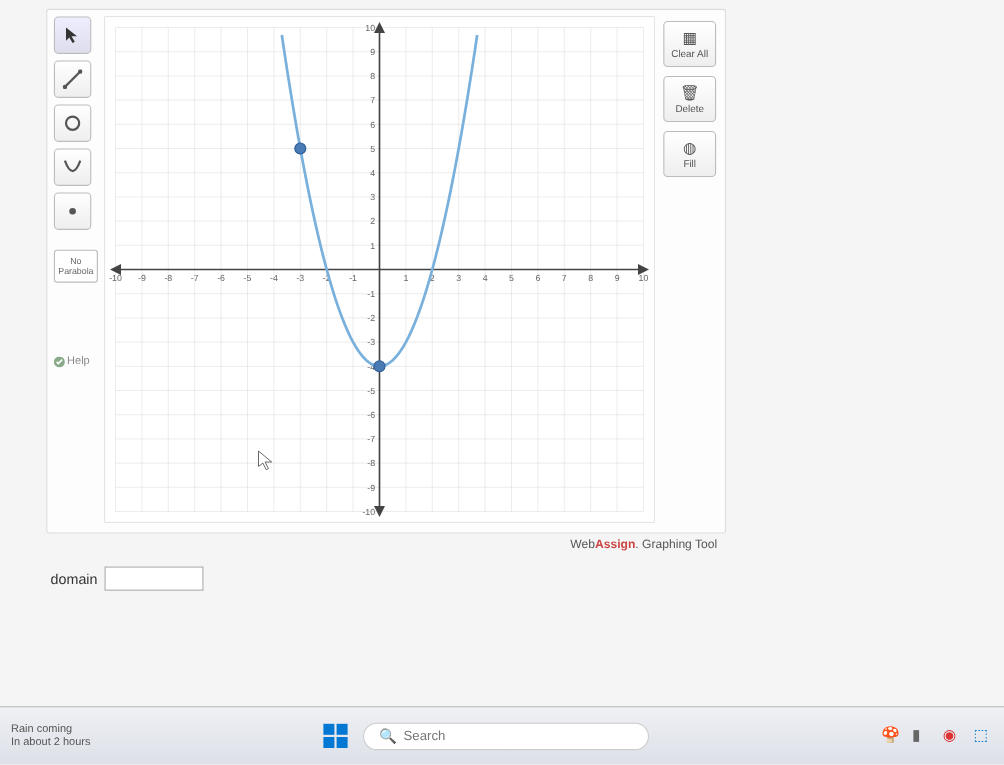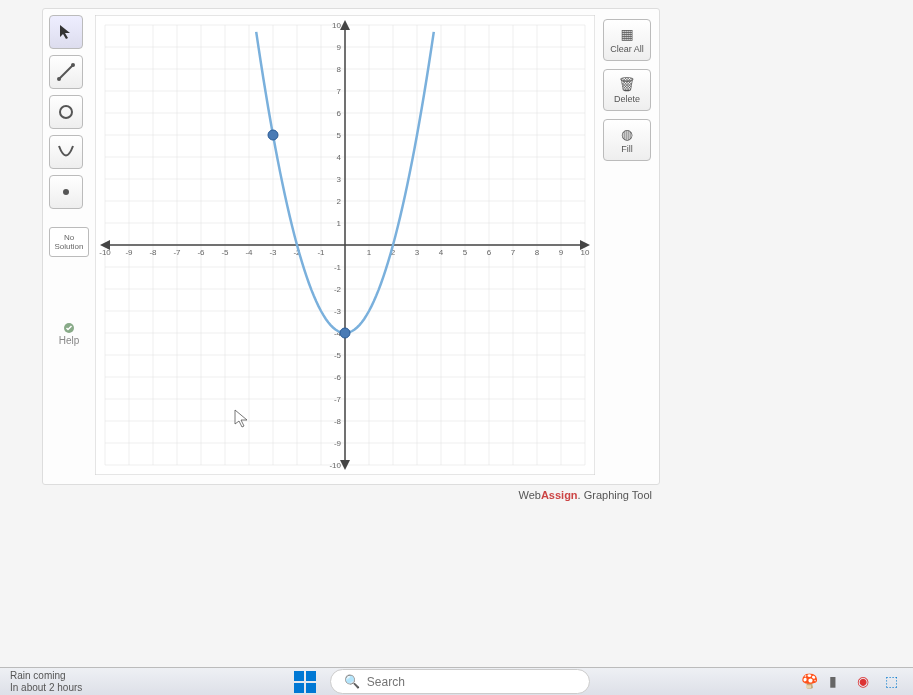--- a/index.html
+++ b/index.html
@@ -7,34 +7,34 @@
     .content { padding: 8px 12px; }
     .qtext { font-size: 14px; margin-bottom: 4px; }
     .formula { font-size: 14px; margin: 6px 0 6px 26px; font-style: italic; }
     .part-a { font-size: 14px; margin: 6px 0 8px 20px; }
     .graph-area { display: flex; gap: 8px; margin-left: 30px; }
     .graph-panel { background: #fdfdfd; border: 1px solid #ddd; padding: 6px; display: flex; gap: 6px; border-radius: 3px; }
     .tool-col { display: flex; flex-direction: column; gap: 6px; }
     .tool-btn { width: 34px; height: 34px; border: 1px solid #bbb; border-radius: 4px; background: linear-gradient(#fff,#eee); display: flex; align-items: center; justify-content: center; cursor: pointer; font-size: 16px; }
     .tool-btn.selected { background: linear-gradient(#eef,#dde); }
     .no-sol { width: 40px; height: 30px; border: 1px solid #bbb; border-radius: 3px; background: #fff; font-size: 8px; display:flex;align-items:center;justify-content:center;text-align:center;color:#666; margin-top: 12px; }
-    .help-link { font-size: 10px; color: #888; margin-top: 60px; display:flex;align-items:center;gap:2px;flex-direction:column; }
+    .help-link { font-size: 10px; color: #888; margin-top: 60px; display:flex;align-items:center;gap:2px; }
     .graph-box { position: relative; }
     .action-col { display: flex; flex-direction: column; gap: 8px; padding: 4px 2px; }
     .action-btn { width: 48px; height: 42px; border: 1px solid #bbb; border-radius: 4px; background: linear-gradient(#fff,#eee); display:flex; flex-direction:column; align-items:center; justify-content:center; font-size: 9px; cursor:pointer; color:#555; gap:2px;}
     .action-icon { font-size: 14px; }
     .layers-panel { width: 170px; }
     .layers-header { font-size: 15px; font-weight: bold; padding: 8px 4px; }
     .layer-item { padding: 6px 8px; font-size: 13px; display:flex; align-items:center; gap:4px; cursor:pointer; }
     .tool-credit { font-size: 11px; text-align: right; margin: 4px 8px 14px 0; color:#555; }
     .tool-credit b { color: #c44; font-weight: bold; }
     .part-b { font-size: 13px; margin: 10px 0 8px 20px; }
     .domain-row { margin-left: 34px; font-size: 13px; display:flex; align-items:center; gap:6px; }
     .input-box { width: 90px; height: 22px; border: 1px solid #aaa; background:#fff; }
-    .taskbar { position: absolute; bottom: 0; left: 0; right: 0; height: 28px; background: linear-gradient(#eef0f4,#dde0e8); border-top: 1px solid #bbb; display:flex; align-items:center; padding: 0 10px; gap: 14px; }
+    .taskbar { position: absolute; bottom: 0; left: 0; right: 0; height: 53px; background: linear-gradient(#eef0f4,#dde0e8); border-top: 1px solid #bbb; display:flex; align-items:center; padding: 0 10px; gap: 14px; }
     .weather { font-size: 10px; line-height: 1.2; color:#555; }
     .search-bar { display:flex; align-items:center; gap:6px; background:#fff; border:1px solid #ccc; border-radius: 18px; padding: 4px 14px; margin: 0 auto; width: 260px; }
     .search-bar input { border:none; outline:none; font-size:12px; flex:1; }
     .win-icon { width: 22px; height: 22px; display:grid; grid-template-columns:1fr 1fr; grid-template-rows:1fr 1fr; gap:2px; }
     .win-icon div { background: #0078d4; }
     .tray { display:flex; gap:10px; align-items:center; }
     .tray-icon { width:18px; height:18px; color:#666; font-size:14px; }
   </style>
 </head>
 <body>
@@ -66,21 +66,21 @@
           <svg width="18" height="18" viewBox="0 0 18 18">
               <path d="M2 3 Q9 22 16 3" fill="none" stroke="#555" stroke-width="2"></path>
             </svg>
         </div>
         <div class="tool-btn">
           <svg width="18" height="18" viewBox="0 0 18 18">
               <circle cx="9" cy="9" r="3" fill="#555"></circle>
             </svg>
         </div>
         <div class="no-sol">No
-Solution</div>
+Parabola</div>
         <div class="help-link">
           <svg width="10" height="10" viewBox="0 0 10 10">
               <circle cx="5" cy="5" r="5" fill="#8a8"></circle>
               <path d="M2.5 5 L4 6.5 L7.5 3" stroke="#fff" stroke-width="1.5" fill="none"></path>
             </svg>
           <span>Help</span>
         </div>
       </div>
 
       <div class="graph-box">
@@ -216,20 +216,24 @@
         </div>
       </div>
     </div>
 
   </div>
 
   <div class="tool-credit" style="margin-left:30px; width:610px;">
     <span>Web</span><b>Assign</b><span>. Graphing Tool</span>
   </div>
 
+  <div class="domain-row">
+    <span>domain</span>
+    <input class="input-box" type="text" style="">
+  </div>
 </div>
 
 <div class="taskbar">
   <div class="weather">
     <div>Rain coming</div>
     <div>In about 2 hours</div>
   </div>
   <div style="flex:1"></div>
   <div class="win-icon">
       <div></div>

